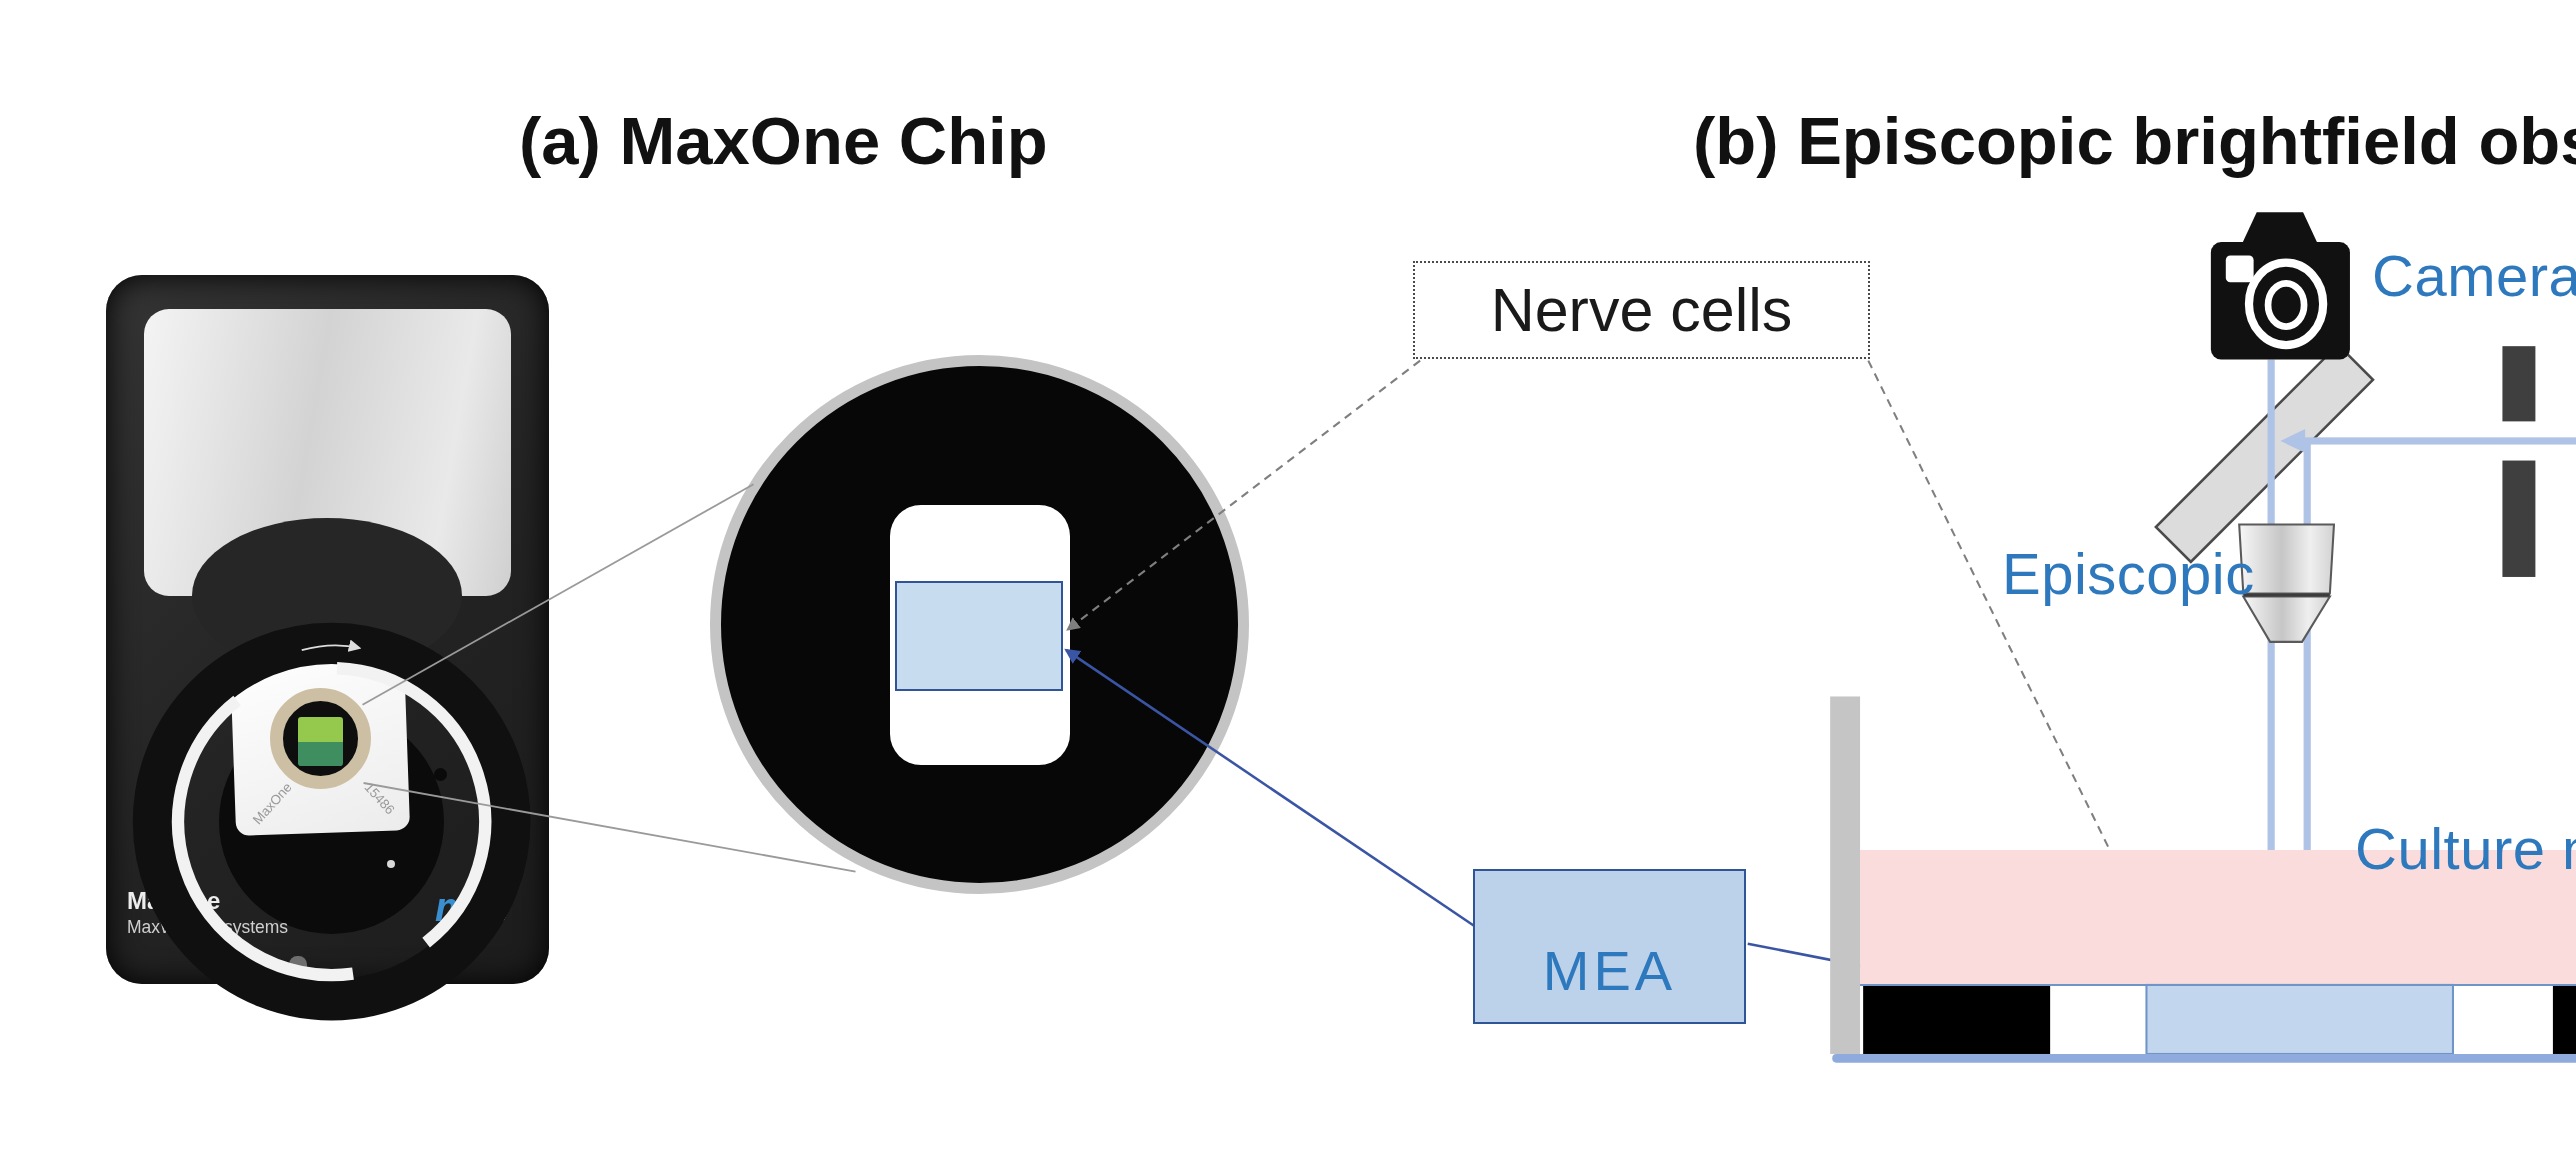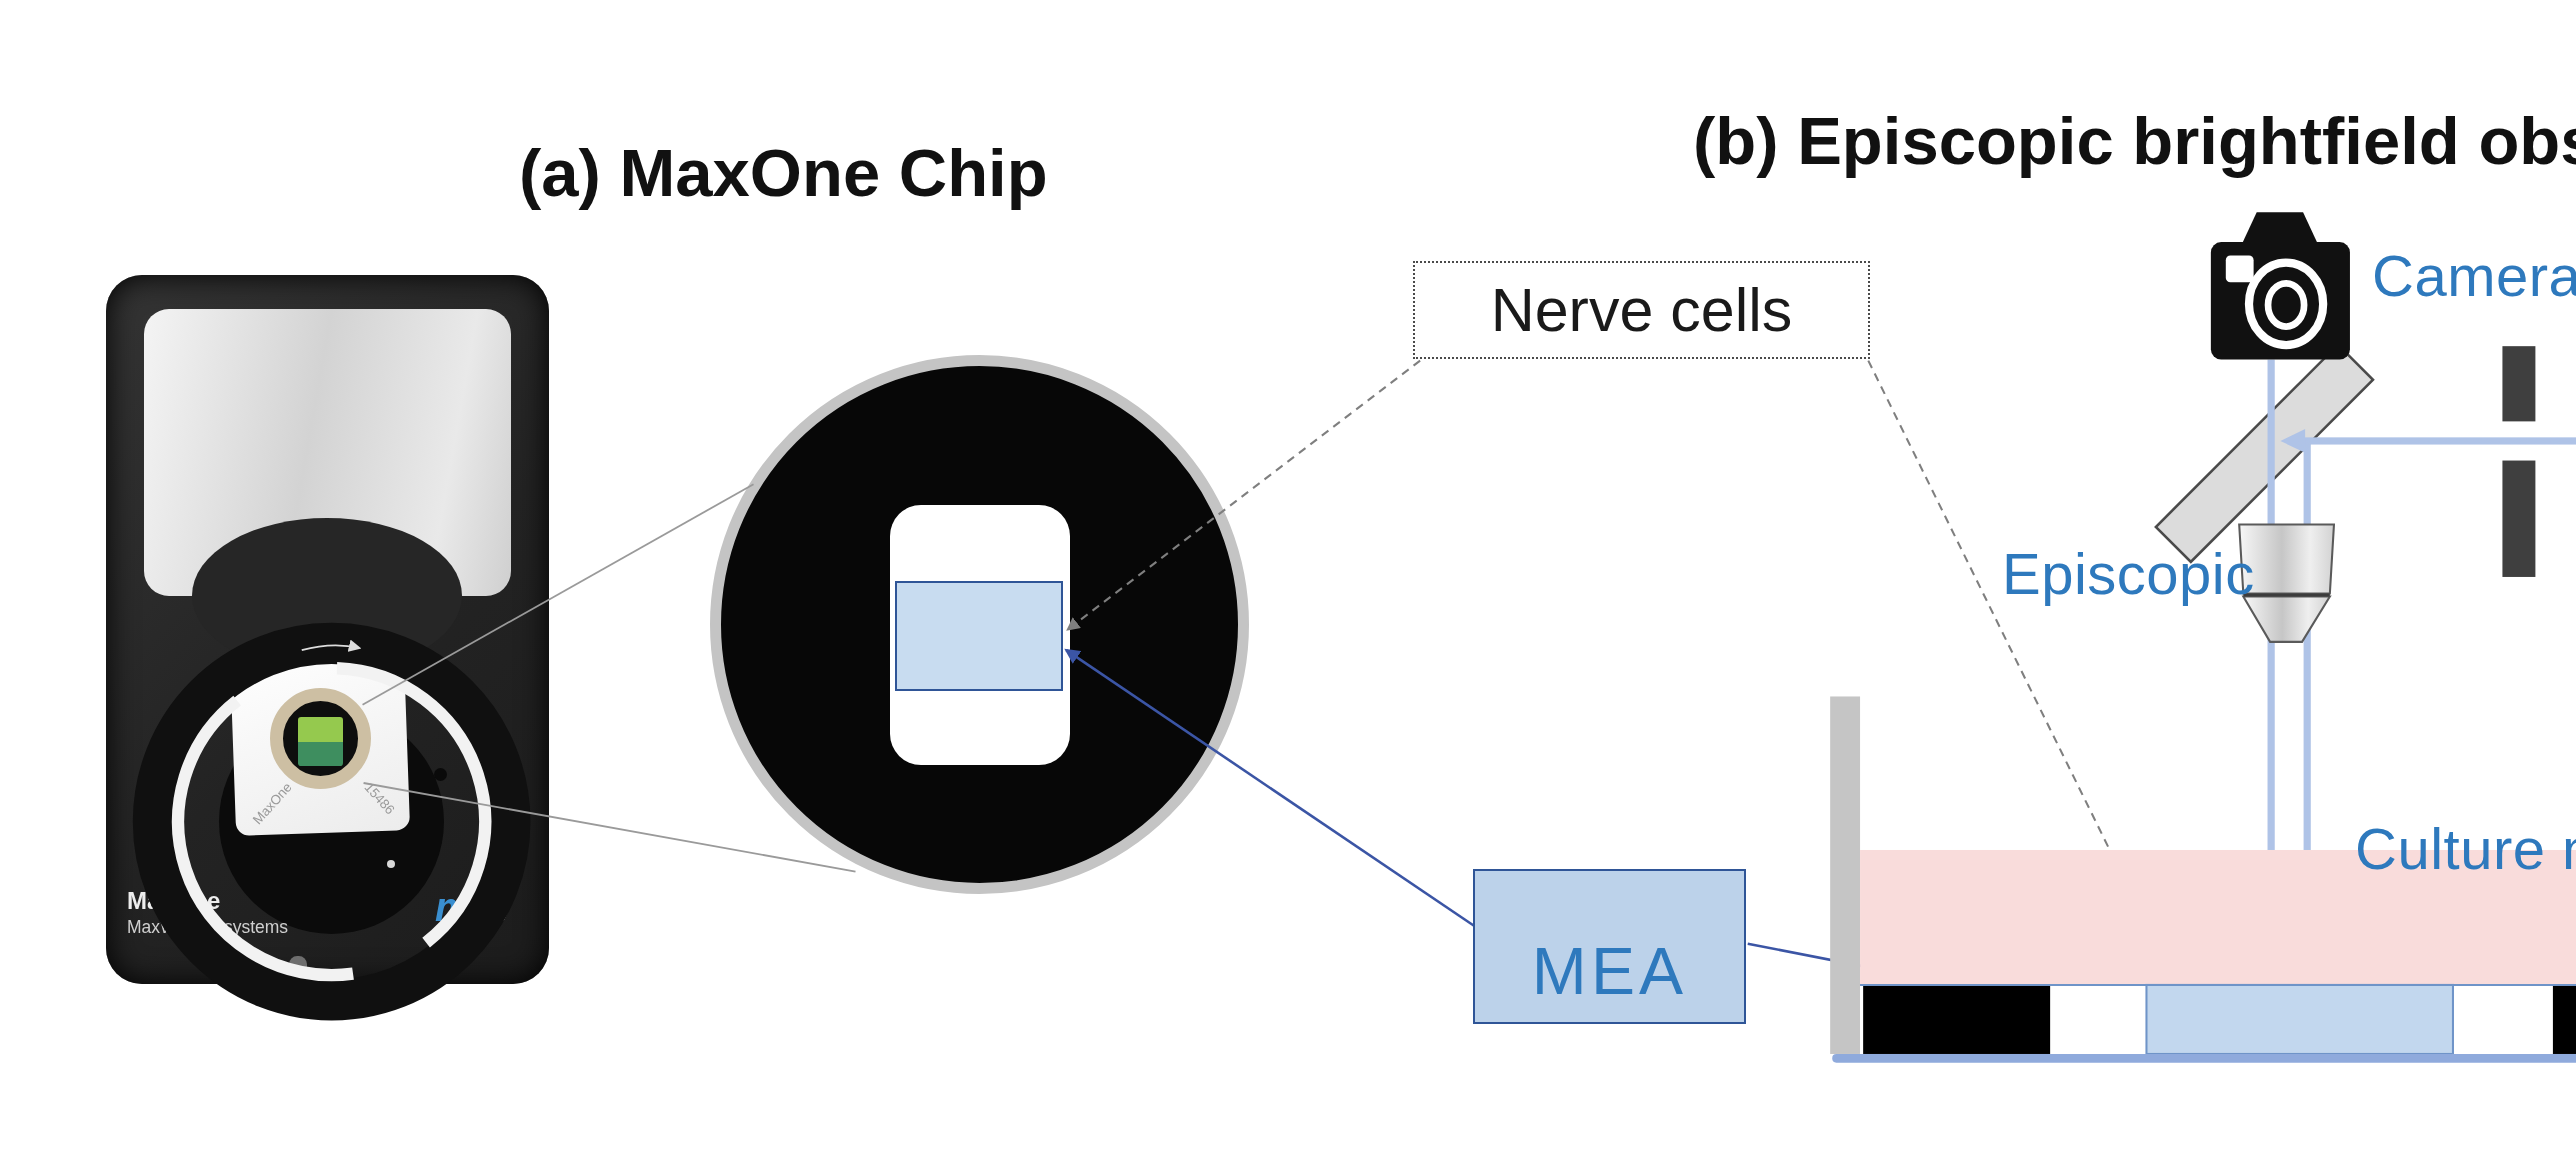--- a/index.html
+++ b/index.html
@@ -39,21 +39,21 @@
   .mag-window{left:890px;top:505px;width:180px;height:260px;border-radius:31px;background:#ffffff;}
   .mag-chip{left:895px;top:581px;width:168px;height:110px;background:#c8dcf0;
             border:2.6px solid var(--deep-blue);box-sizing:border-box;}
   
   .nerve-box{left:1413px;top:261px;width:457px;height:98px;border:2.1px dotted #4a4a4a;background:#fff;
              display:flex;align-items:center;justify-content:center;box-sizing:border-box;}
   .nerve-box span{font-size:61px;color:#1a1a1a;}
   .mea-box{left:1473px;top:869px;width:273px;height:155px;background:var(--mea-fill);
            border:2.6px solid var(--deep-blue);display:flex;align-items:center;justify-content:center;
            box-sizing:border-box;}
-  .mea-box span{font-size:66px;letter-spacing:4.1px;color:var(--accent-blue);margin-top:48px;}
+  .mea-box span{font-size:56px;letter-spacing:4.1px;color:var(--accent-blue);margin-top:48px;}
 </style>
 </head>
 <body>
 
 <div class="canvas">
 
   <div class="abs z1 device"></div>
   <div class="abs z1 panel"></div>
   <div class="abs z1 panel-carve"></div>
 
@@ -220,21 +220,21 @@
       <rect x="3556" y="2046" width="1848" height="17" rx="8" style="fill:var(--dish-base-blue)"></rect>
     </g>
 
     <g>
       <use href="#neuron" transform="translate(4240,1842) rotate(-5) scale(1.28)"></use>
       <use href="#neuron" transform="translate(4483,1852) rotate(7) scale(1.22)"></use>
       <use href="#neuron" transform="translate(4727,1846) rotate(-12) scale(1.25)"></use>
     </g>
   </svg>
 
-  <div class="abs z10 title" style="left:519px;top:102px;margin-top:32px;">(a) MaxOne Chip</div>
+  <div class="abs z10 title" style="left:519px;top:102px;">(a) MaxOne Chip</div>
   <div class="abs z10 title" style="left:1693px;top:102px;">(b) Episcopic brightfield observation</div>
 
   <div class="abs z10 nerve-box">
     <span>Nerve cells</span>
   </div>
 
   <div class="abs z10 bluelabel" style="left:2372px;top:242px;">Camera</div>
 
   <div class="abs z10 bluelabel" style="left:2002px;top:540px;">Episcopic</div>
   <div class="abs z10 bluelabel" style="left:2355px;top:815px;">Culture medium</div>

